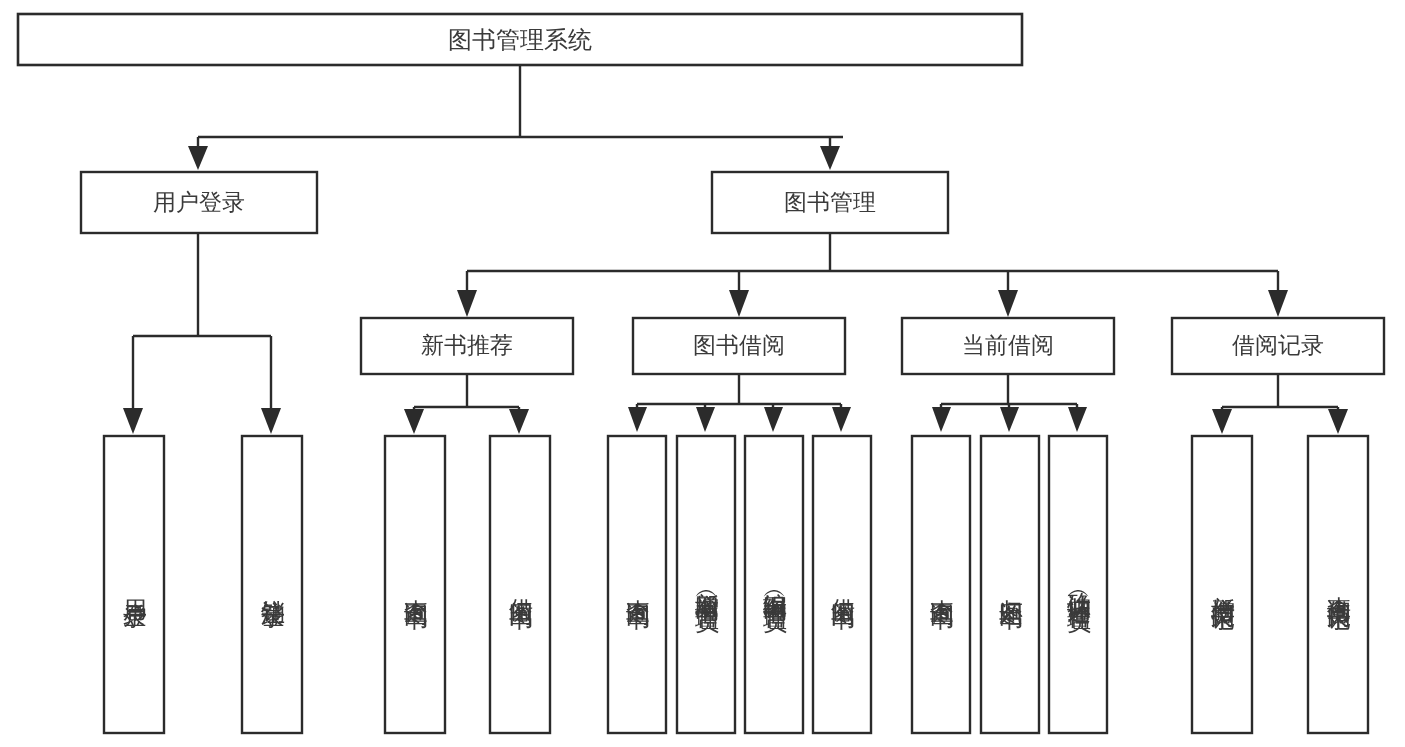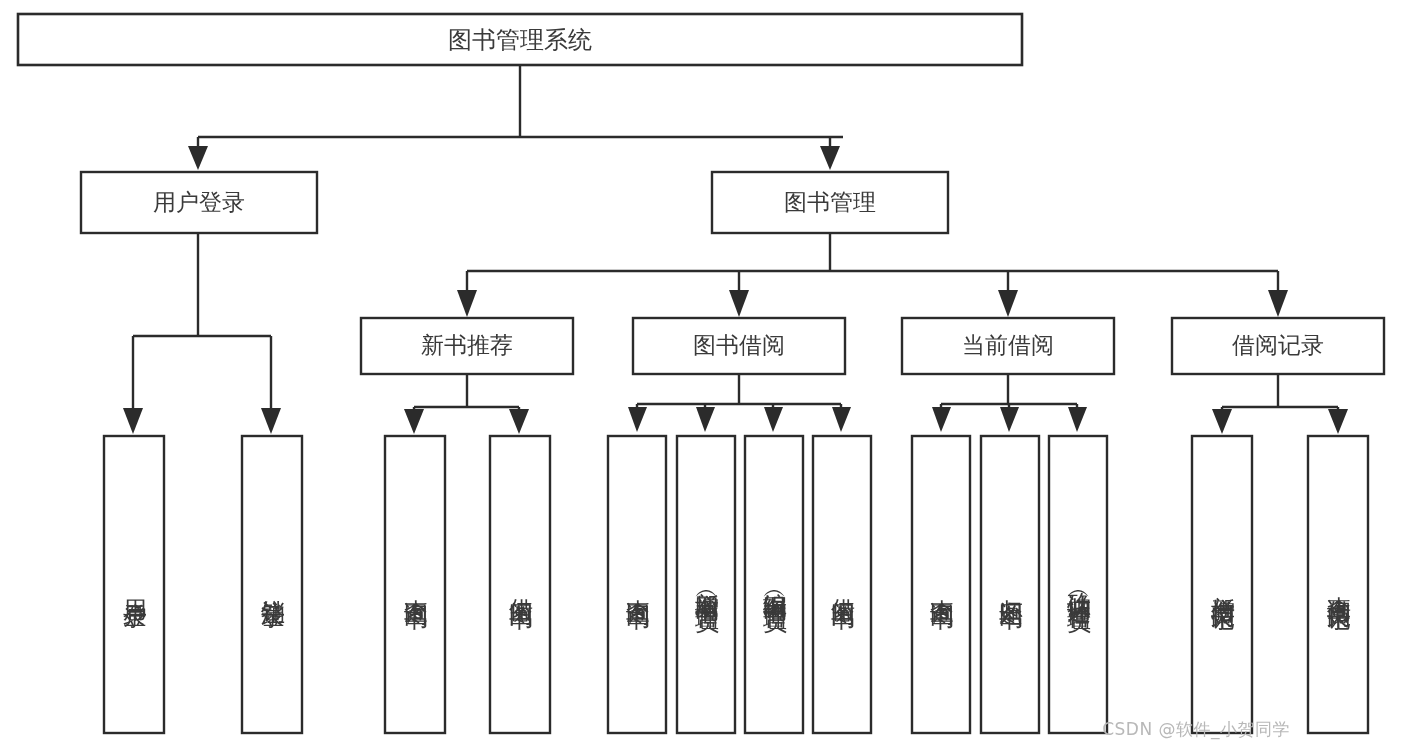--- a/index.html
+++ b/index.html
@@ -263,15 +263,14 @@
   </div>
 
   <div class="leaf-label-wrap" style="left:1192px; top:436px; width:60px; height:297px;">
     <span class="leaf-label">新增借阅记录</span>
   </div>
 
   <div class="leaf-label-wrap" style="left:1308px; top:436px; width:60px; height:297px;">
     <span class="leaf-label">查询借阅记录</span>
   </div>
 
-  <div class="watermark">CSDN @软件_小贺同学</div>
 
 </div>
 
 </body></html>

